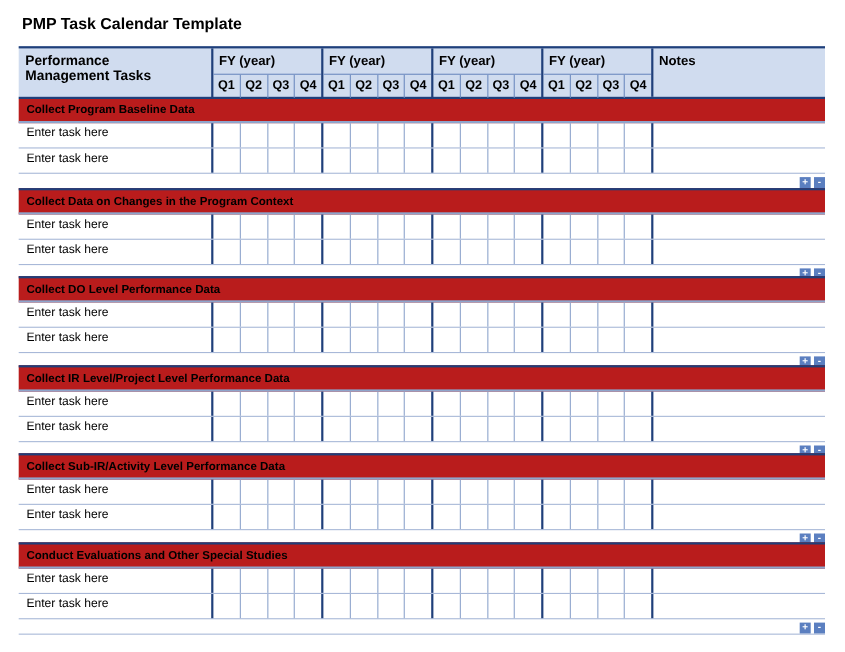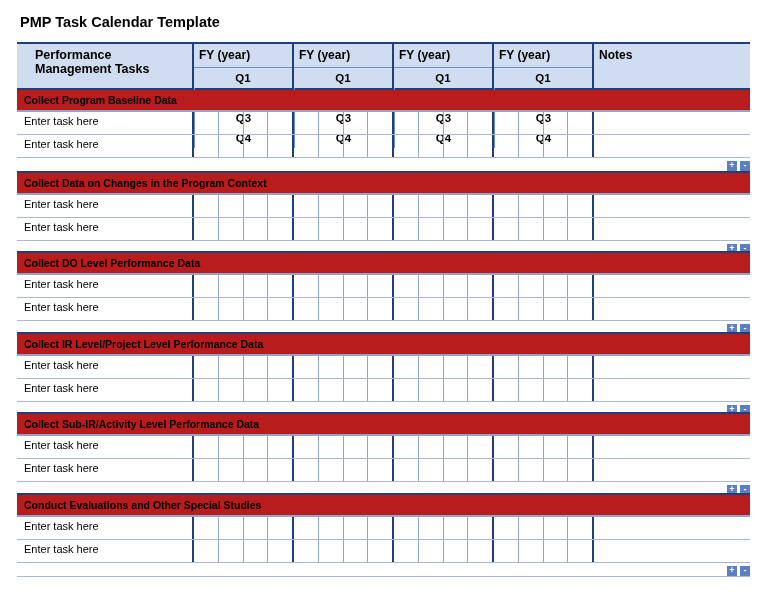--- a/index.html
+++ b/index.html
@@ -1,23 +1,23 @@
 <!DOCTYPE html>
 <html><head>
 <meta charset="utf-8">
 <style>
   html,body{margin:0;padding:0;background:#fff;}
   body{width:768px;height:593px;position:relative;overflow:hidden;font-family:"Liberation Sans",sans-serif;color:#000;}
   .title{position:absolute;left:20px;top:14px;font-size:14.5px;font-weight:bold;}
   .tbl{position:absolute;left:17px;top:42px;width:733px;}
   .hdr{position:relative;height:48px;background:#d0dcef;border-top:2px solid #1f3f7a;border-bottom:2px solid #1f3f7a;box-sizing:border-box;}
-  .hdr .task{position:absolute;left:18px;top:4px;font-size:12.5px;font-weight:bold;line-height:14px;}
+  .hdr .task{position:absolute;left:6px;top:4px;font-size:12.5px;font-weight:bold;line-height:14px;}
   .fy{position:absolute;top:0;width:100px;height:46px;border-left:2px solid #1f3f7a;box-sizing:border-box;}
   .fy .lbl{position:absolute;left:5px;top:4px;font-size:12px;font-weight:bold;}
-  .fy .qs{position:absolute;left:0;top:23px;width:98px;height:21px;border-top:1px solid #6e8cc0;display:flex;flex-direction:column;}
+  .fy .qs{position:absolute;left:0;top:23px;width:98px;height:21px;border-top:1px solid #6e8cc0;display:flex;}
   .fy .q{flex:1;font-size:11.5px;font-weight:bold;text-align:center;line-height:20px;border-left:1px solid #6e8cc0;}
   .fy .q:first-child{border-left:none;}
   .notes-h{position:absolute;left:575px;top:0;width:158px;height:44px;border-left:2px solid #1f3f7a;box-sizing:border-box;}
   .notes-h span{position:absolute;left:5px;top:4px;font-size:12px;font-weight:bold;}
   .sec{position:relative;height:80.5px;}
   .sec-h{height:22px;background:#b91c1c;border-bottom:2px solid #8ea5cc;box-sizing:border-box;font-size:10.5px;font-weight:bold;padding-left:7px;line-height:20px;}
   .sec.first .sec-h{border-top:none;}
   .sec:not(.first) .sec-h{border-top:2px solid #1f3f7a;height:24px;line-height:20px;}
   .row{position:relative;height:23px;border-bottom:1px solid #a8b8d8;box-sizing:border-box;}
   .row .tt{position:absolute;left:7px;top:3px;font-size:11px;}

